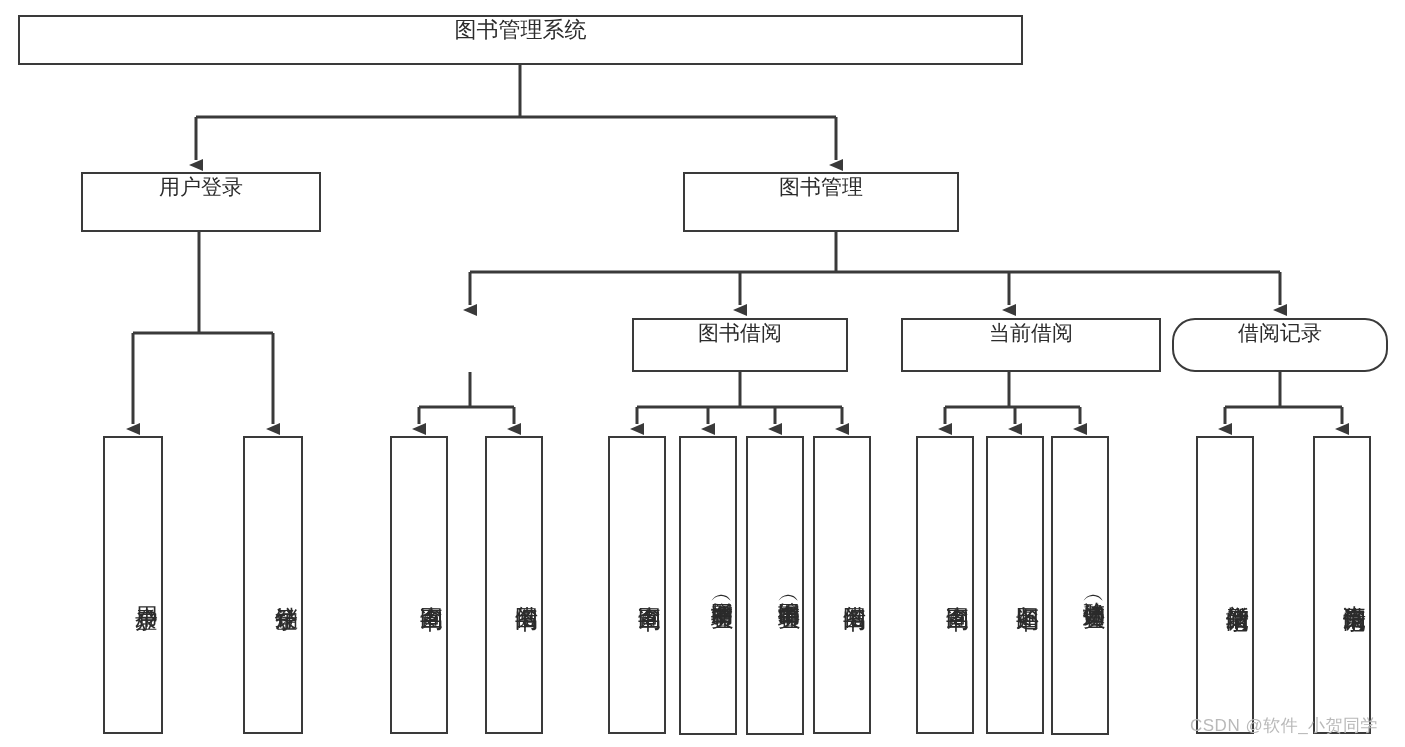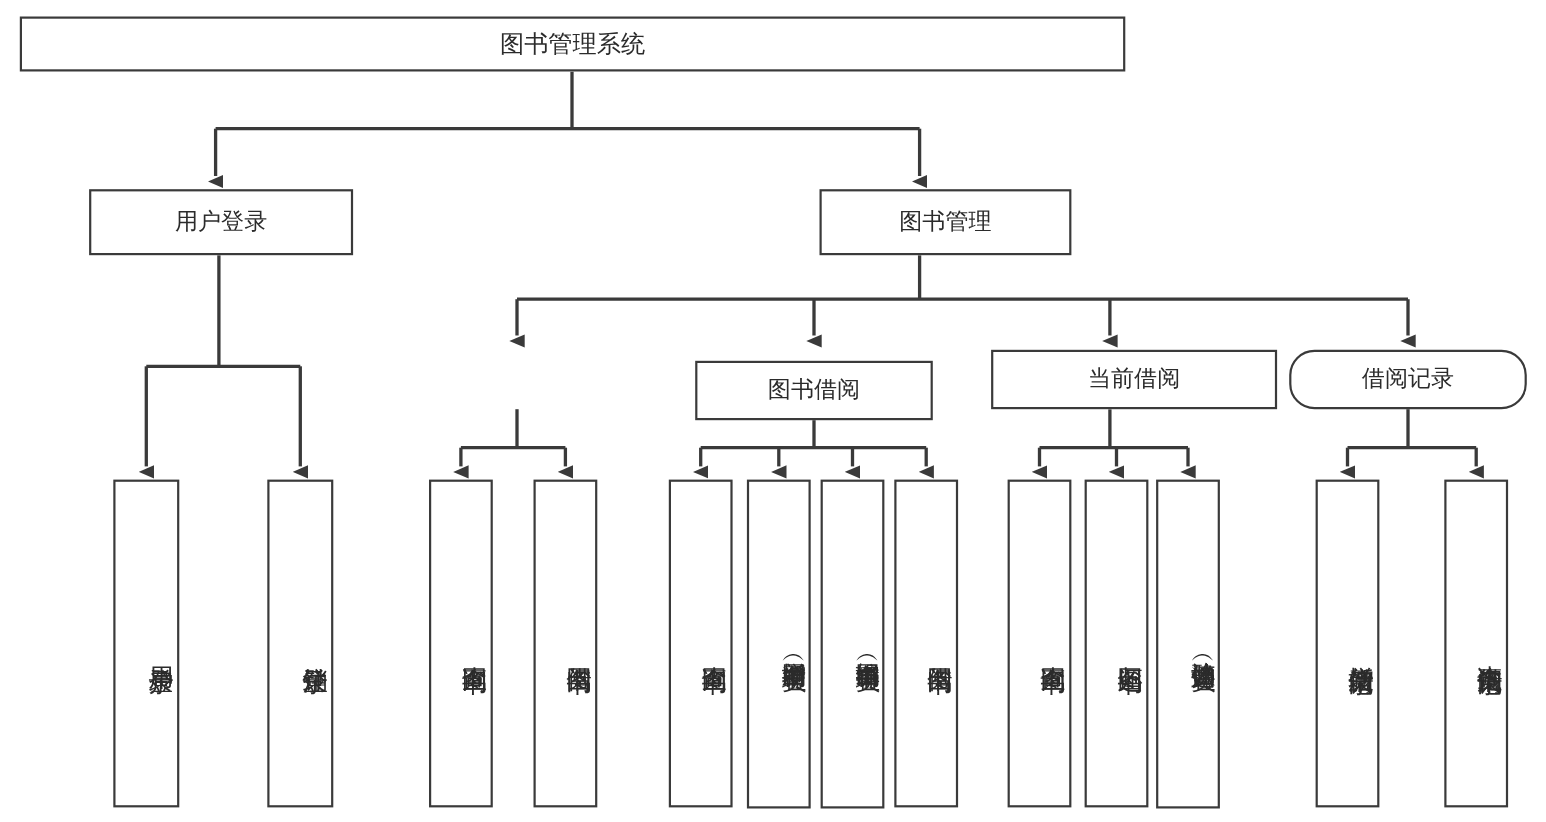--- a/index.html
+++ b/index.html
@@ -21,21 +21,20 @@
     width:1405px;height:747px;
     pointer-events:none;
   }
   .node{
     position:absolute;
     box-sizing:border-box;
     border:2px solid #3a3a3a;
     background:#ffffff;
     color:#2b2b2b;
     display:flex;
-    align-items:center;
     justify-content:center;
     text-align:center;
     line-height:1.22;
   }
   .node.h{          
     font-size:21px;
   }
   .node.root{
     font-size:22px;
   }
@@ -120,25 +119,25 @@
     </g>
   </svg>
 
   <div class="node h root" style="left:18px;top:15px;width:1005px;height:50px;">
     <span class="lbl">图书管理系统</span>
   </div>
 
   <div class="node h" style="left:81px;top:172px;width:240px;height:60px;">
     <span class="lbl">用户登录</span>
   </div>
-  <div class="node h" style="left:745px;top:172px;width:229px;height:60px;">
+  <div class="node h" style="left:683px;top:172px;width:276px;height:60px;">
     <span class="lbl">图书管理</span>
   </div>
 
-  <div class="node h" style="left:632px;top:328px;width:216px;height:54px;">
+  <div class="node h" style="left:632px;top:318px;width:216px;height:54px;">
     <span class="lbl">图书借阅</span>
   </div>
   <div class="node h" style="left:901px;top:318px;width:260px;height:54px;">
     <span class="lbl">当前借阅</span>
   </div>
   <div class="node h" style="left:1172px;top:318px;width:216px;height:54px;border-radius:23px;">
     <span class="lbl">借阅记录</span>
   </div>
 
   <div class="node v" style="left:103px;top:436px;width:60px;height:298px;">
@@ -178,14 +177,15 @@
     <span class="lbl">确认归还（管理员）</span>
   </div>
 
   <div class="node v" style="left:1196px;top:436px;width:58px;height:298px;">
     <span class="lbl">新增借阅记录</span>
   </div>
   <div class="node v" style="left:1313px;top:436px;width:58px;height:298px;">
     <span class="lbl">查询借阅记录</span>
   </div>
 
+  <div class="watermark">CSDN @软件_小贺同学</div>
 
 </div>
 
 </body></html>

